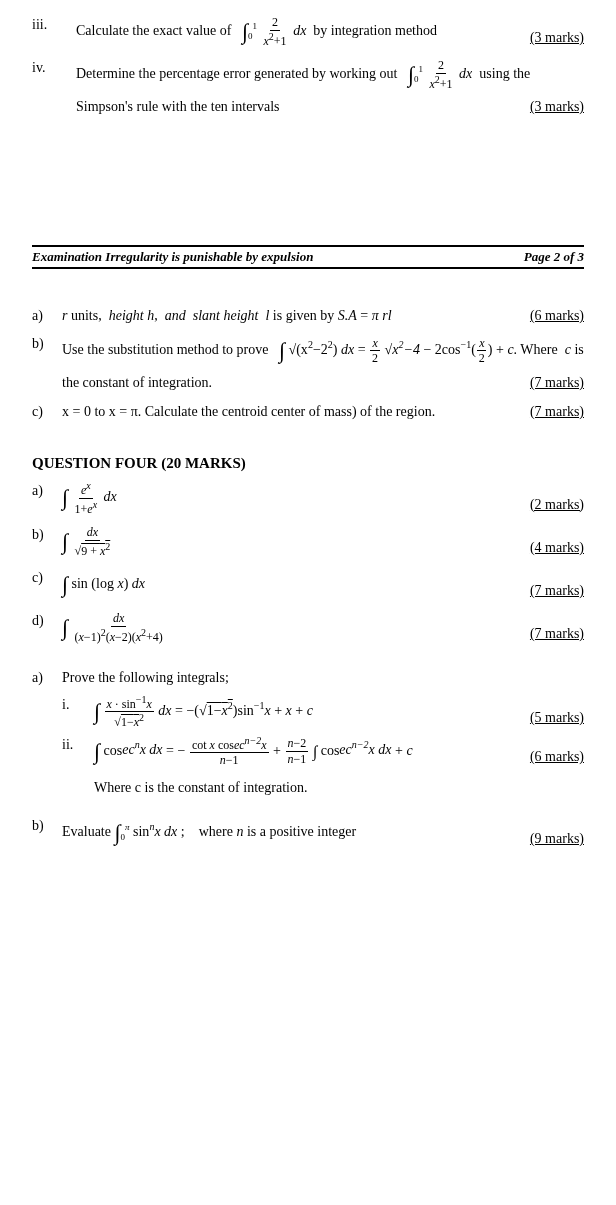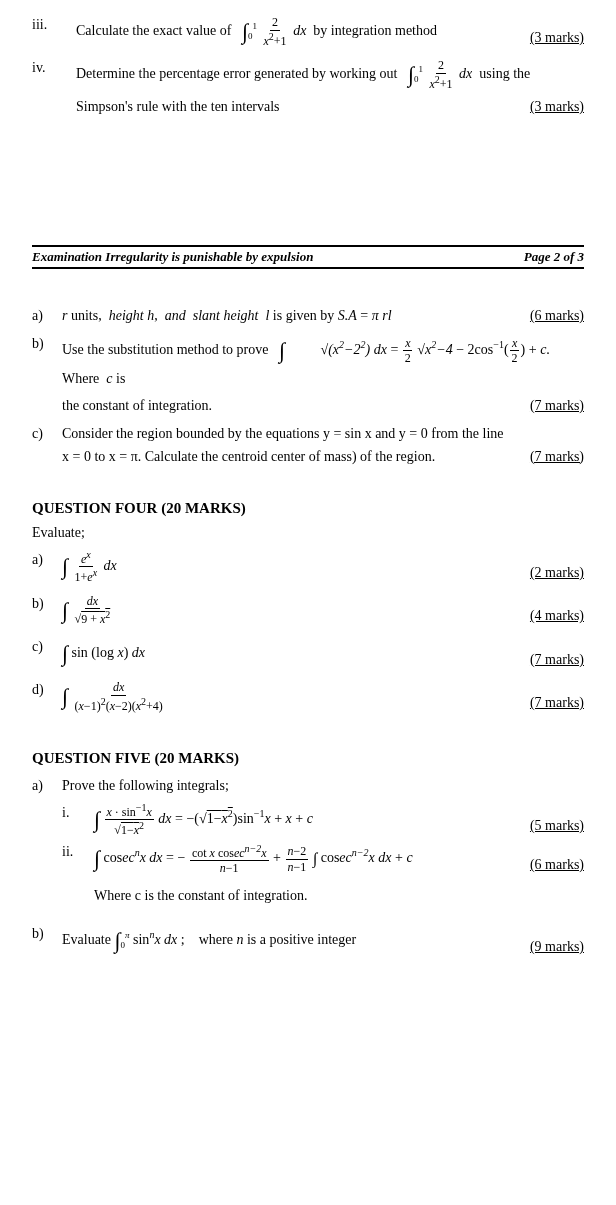--- a/index.html
+++ b/index.html
@@ -176,21 +176,21 @@
       </div>
     </div>
 
     <div class="question-part mt4">
       <div class="part-label">b)</div>
       <div class="part-content">
         <div class="part-row">
           <span>
             Use the substitution method to prove &nbsp;
             <span class="integral">∫</span>
-            <span style="font-style:italic;margin-left:32px;">√(x<sup>2</sup>−2<sup>2</sup>)</span>&nbsp;<span class="math">dx</span> =
+            <span style="">√(x<sup>2</sup>−2<sup>2</sup>)</span>&nbsp;<span class="math">dx</span> =
             <span class="frac">
               <span class="num"><span class="math">x</span></span>
               <span class="den">2</span>
             </span>
             <span style="font-style:italic;">√x<sup>2</sup>−4</span>
             − 2cos<sup>−1</sup>(<span class="frac">
                 <span class="num" style="font-style:italic;">x</span>
                 <span class="den">2</span>
               </span>)
             + <span class="math">c</span>. Where &nbsp;<span class="math">c</span> is
@@ -200,35 +200,31 @@
           <span>the constant of integration.</span>
           <span class="marks">(7 marks)</span>
         </div>
       </div>
     </div>
 
     <div class="question-part mt4">
       <div class="part-label">c)</div>
       <div class="part-content">
         <div class="part-row">
-          <span>Consider the region bounded by the equations y = sin x and y = 0 from the line</span>
-        </div>
-        <div class="part-row">
           <span>x = 0 to x = π. Calculate the centroid center of mass) of the region.</span>
           <span class="marks">(7 marks)</span>
         </div>
       </div>
     </div>
   </div>
 
   <div style="height: 10px;"></div>
 
   <div class="section">
     <div class="question-heading">QUESTION FOUR (20 MARKS)</div>
-    <div class="mb4">Evaluate;</div>
 
     <div class="question-part mt8">
       <div class="part-label">a)</div>
       <div class="part-content">
         <div class="part-row">
           <span>
             <span class="integral">∫</span>
             <span class="frac">
               <span class="num"><span class="math">e<sup>x</sup></span></span>
               <span class="den">1+<span class="math">e<sup>x</sup></span></span>
@@ -281,21 +277,20 @@
           </span>
           <span class="marks">(7 marks)</span>
         </div>
       </div>
     </div>
   </div>
 
   <div style="height: 14px;"></div>
 
   <div class="section">
-    <div class="question-heading">QUESTION FIVE (20 MARKS)</div>
 
     <div class="question-part">
       <div class="part-label">a)</div>
       <div class="part-content">
         <div>Prove the following integrals;</div>
 
         <div class="sub-part-row mt8">
           <div class="sub-label">i.</div>
           <div class="sub-content">
             <div class="part-row">

